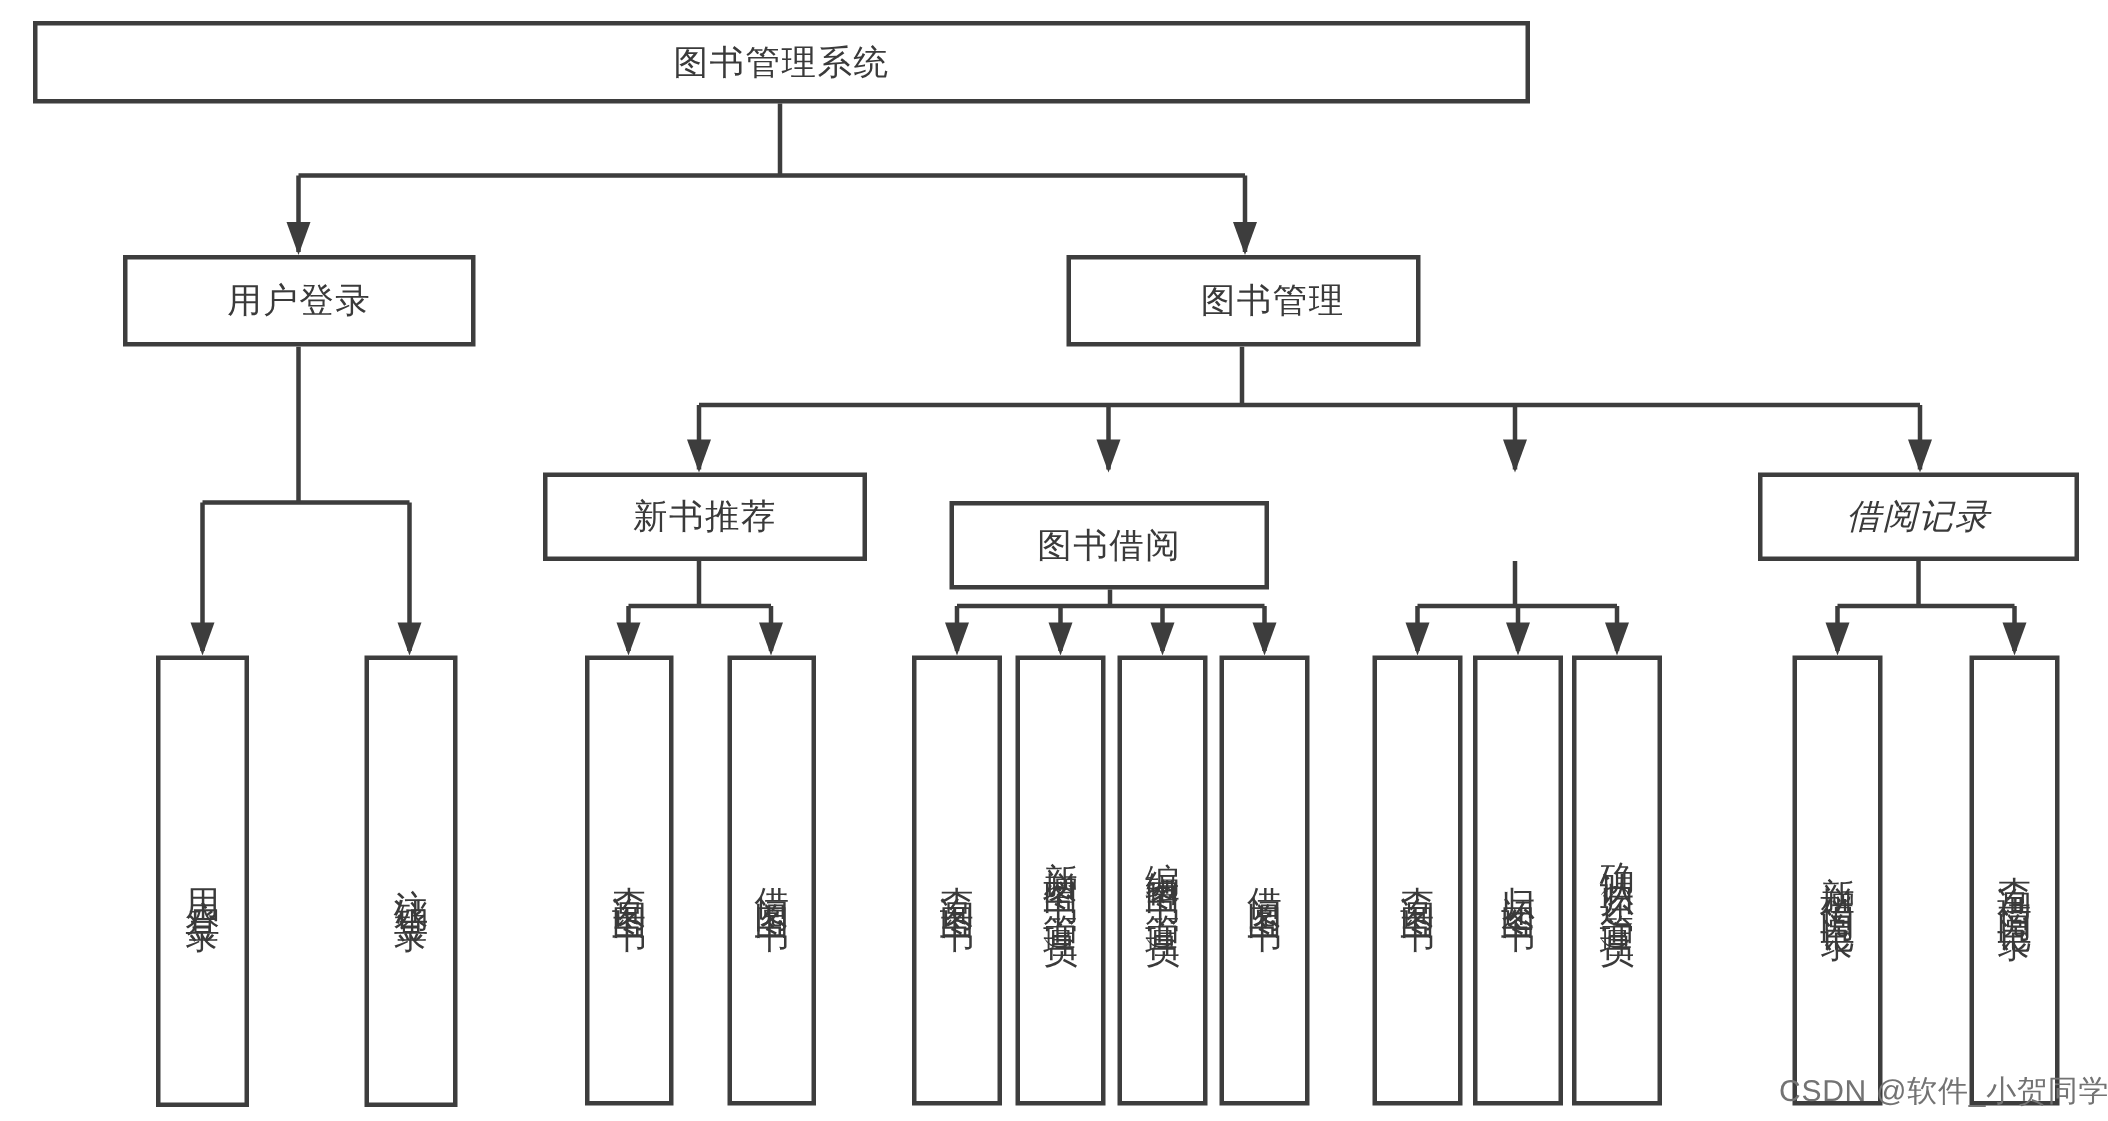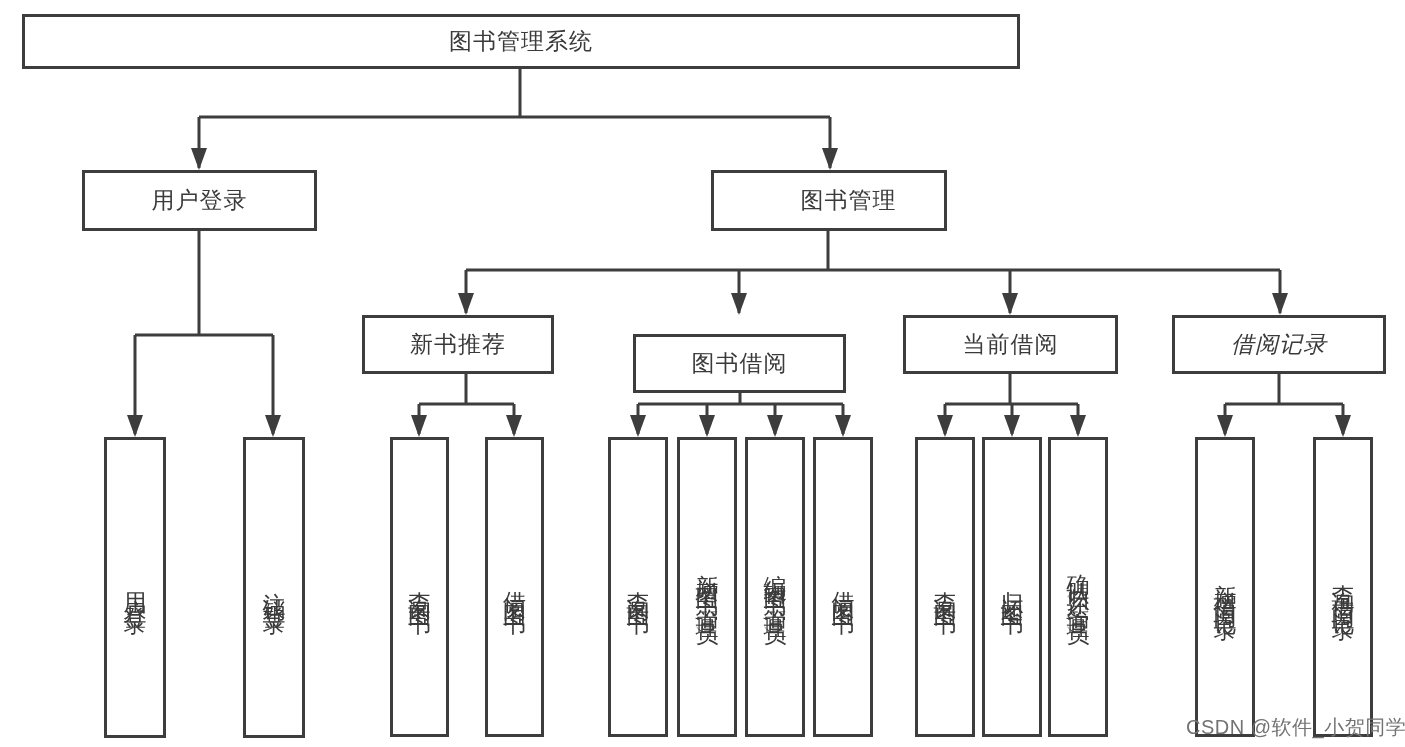--- a/index.html
+++ b/index.html
@@ -108,28 +108,25 @@
     <span>图书管理系统</span>
   </div>
 
   <div class="node h-node" style="left:82px; top:170px; width:235px; height:61px;">
     <span>用户登录</span>
   </div>
   <div class="node h-node" style="left:711px; top:170px; width:236px; height:61px;padding-left:39px;">
     <span>图书管理</span>
   </div>
 
-  <div class="node h-node" style="left:362px; top:315px; width:192px; height:59px;">
+  <div class="node h-node" style="left:362px; top:315px; width:216px; height:59px;">
     <span>新书推荐</span>
   </div>
   <div class="node h-node" style="left:633px; top:334px; width:213px; height:59px;">
     <span>图书借阅</span>
-  </div>
-  <div class="node h-node" style="left:903px; top:315px; width:215px; height:59px;">
-    <span>当前借阅</span>
   </div>
   <div class="node h-node" style="left:1172px; top:315px; width:214px; height:59px;font-style:italic;">
     <span>借阅记录</span>
   </div>
 
   <div class="node v-node" style="left:104px; top:437px; width:62px; height:301px;">
     <span class="v-text">用户登录</span>
   </div>
   <div class="node v-node" style="left:243px; top:437px; width:62px; height:301px;">
     <span class="v-text">注销登录</span>

